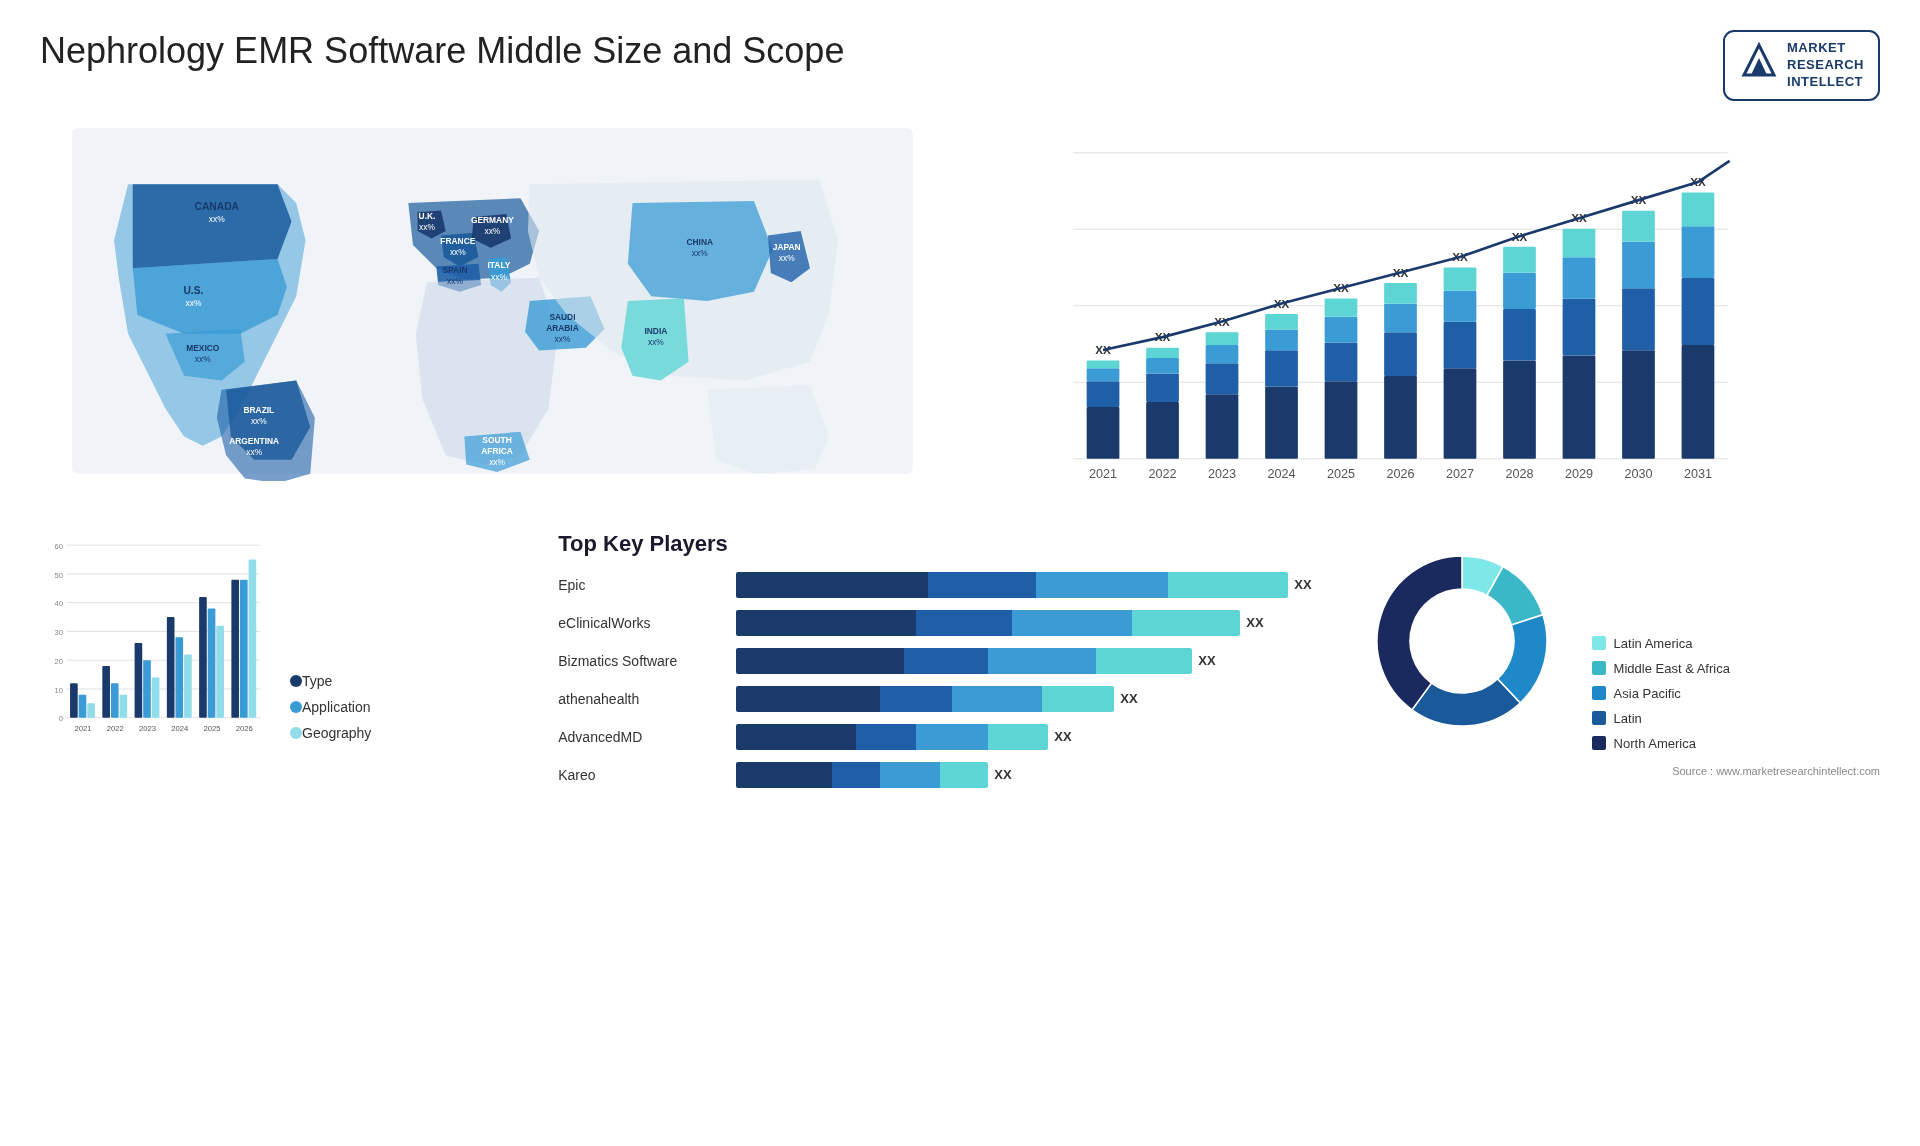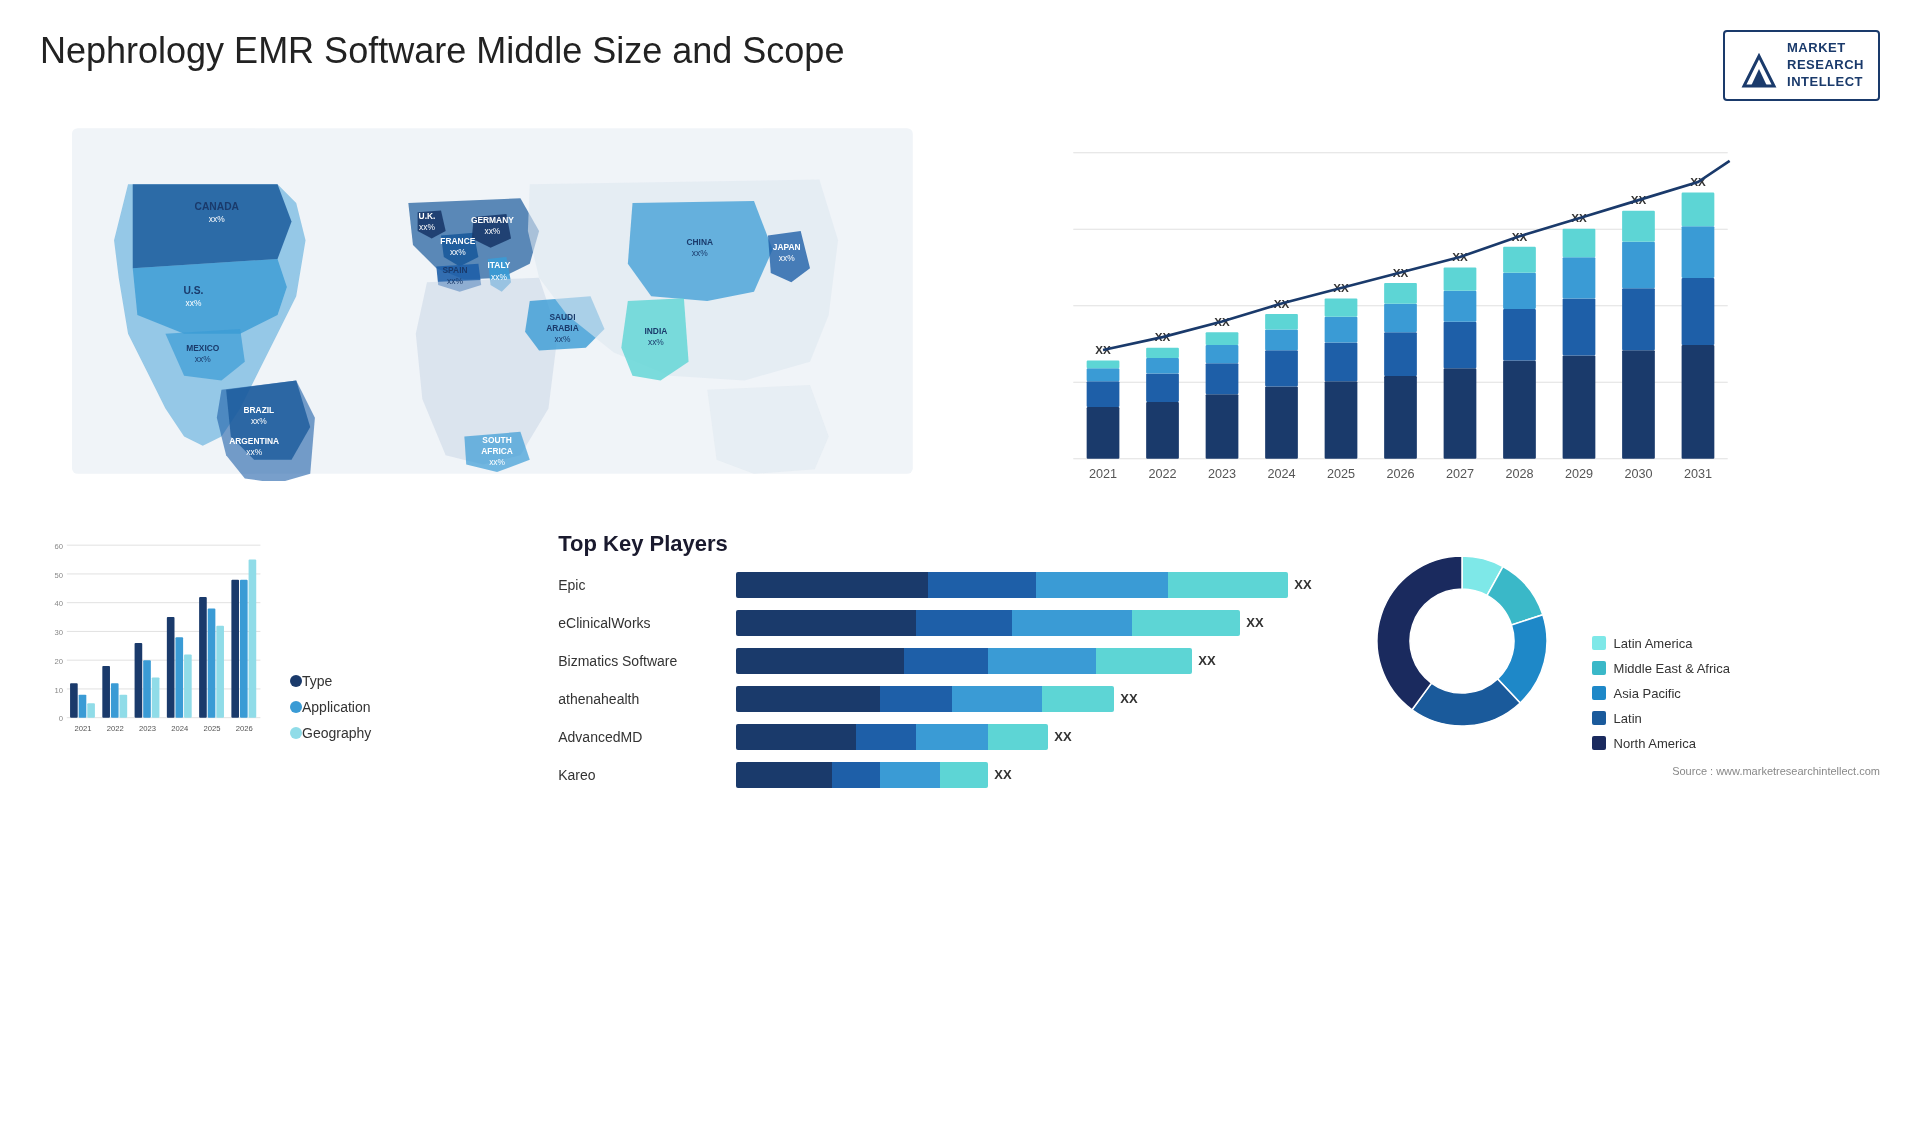--- a/index.html
+++ b/index.html
@@ -19,25 +19,25 @@
       align-items: flex-start;
       margin-bottom: 20px;
     }
     .main-title {
       font-size: 36px;
       font-weight: 400;
       color: #222;
     }
     .logo {
       display: flex;
-      align-items: flex-end;
+      align-items: flex-start;
       gap: 8px;
       border: 2px solid #1a3a6b;
       padding: 8px 14px;
-      border-radius: 4px;
+      border-radius: 11px;
     }
     .logo-icon {
       width: 40px;
       height: 40px;
     }
     .logo-text {
       font-size: 13px;
       font-weight: 700;
       color: #1a3a6b;
       line-height: 1.3;

